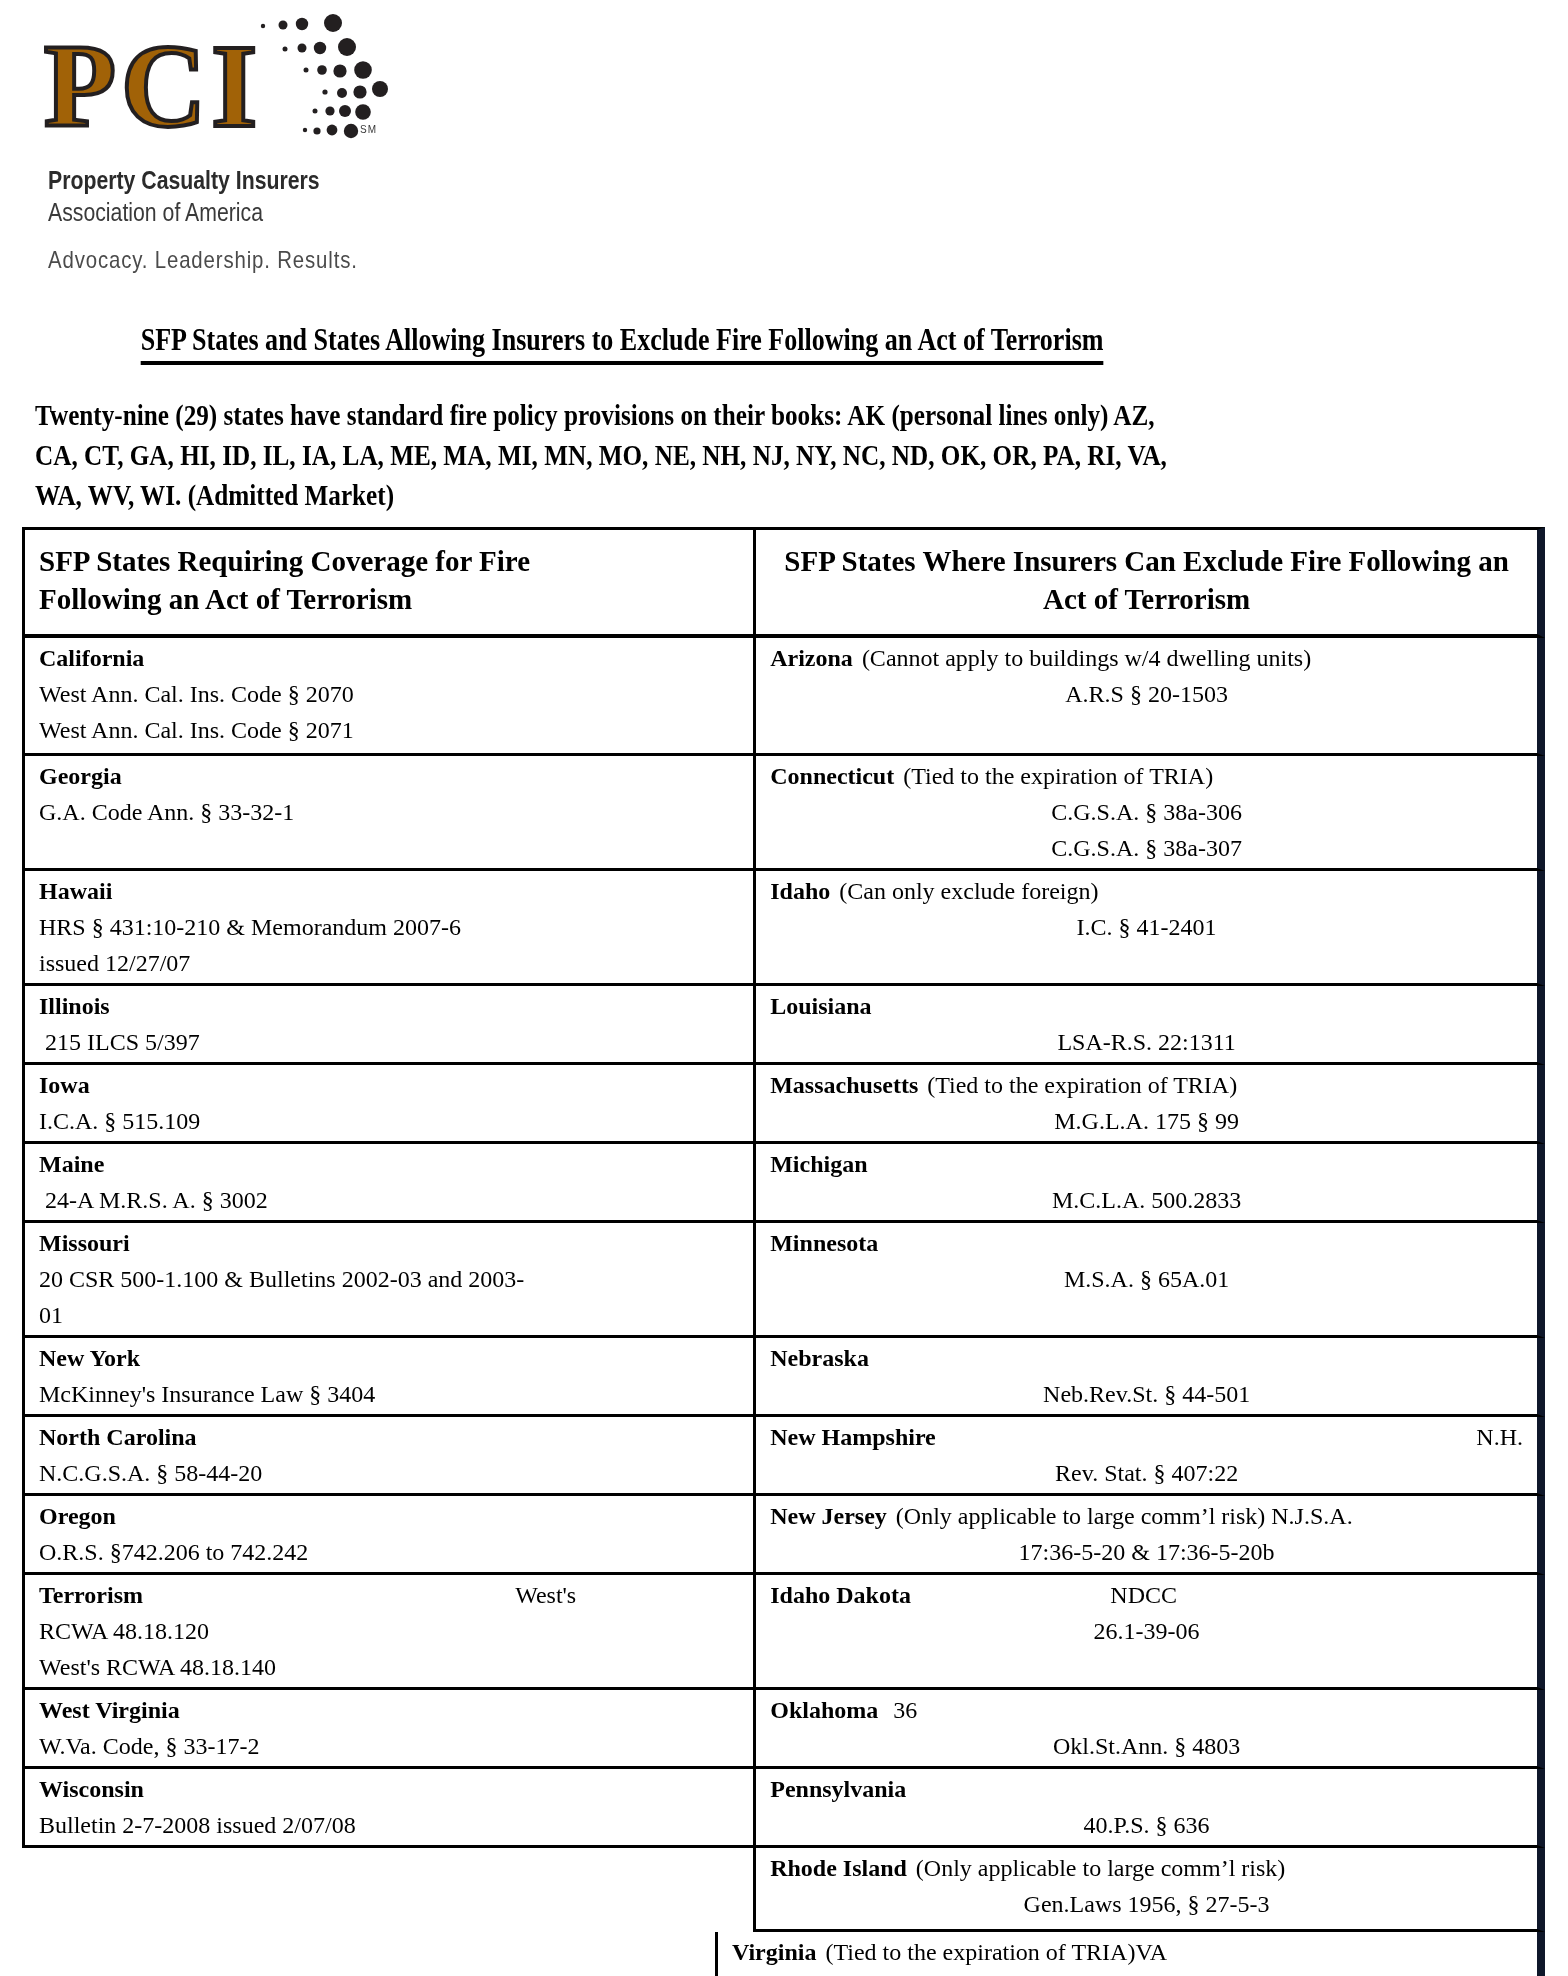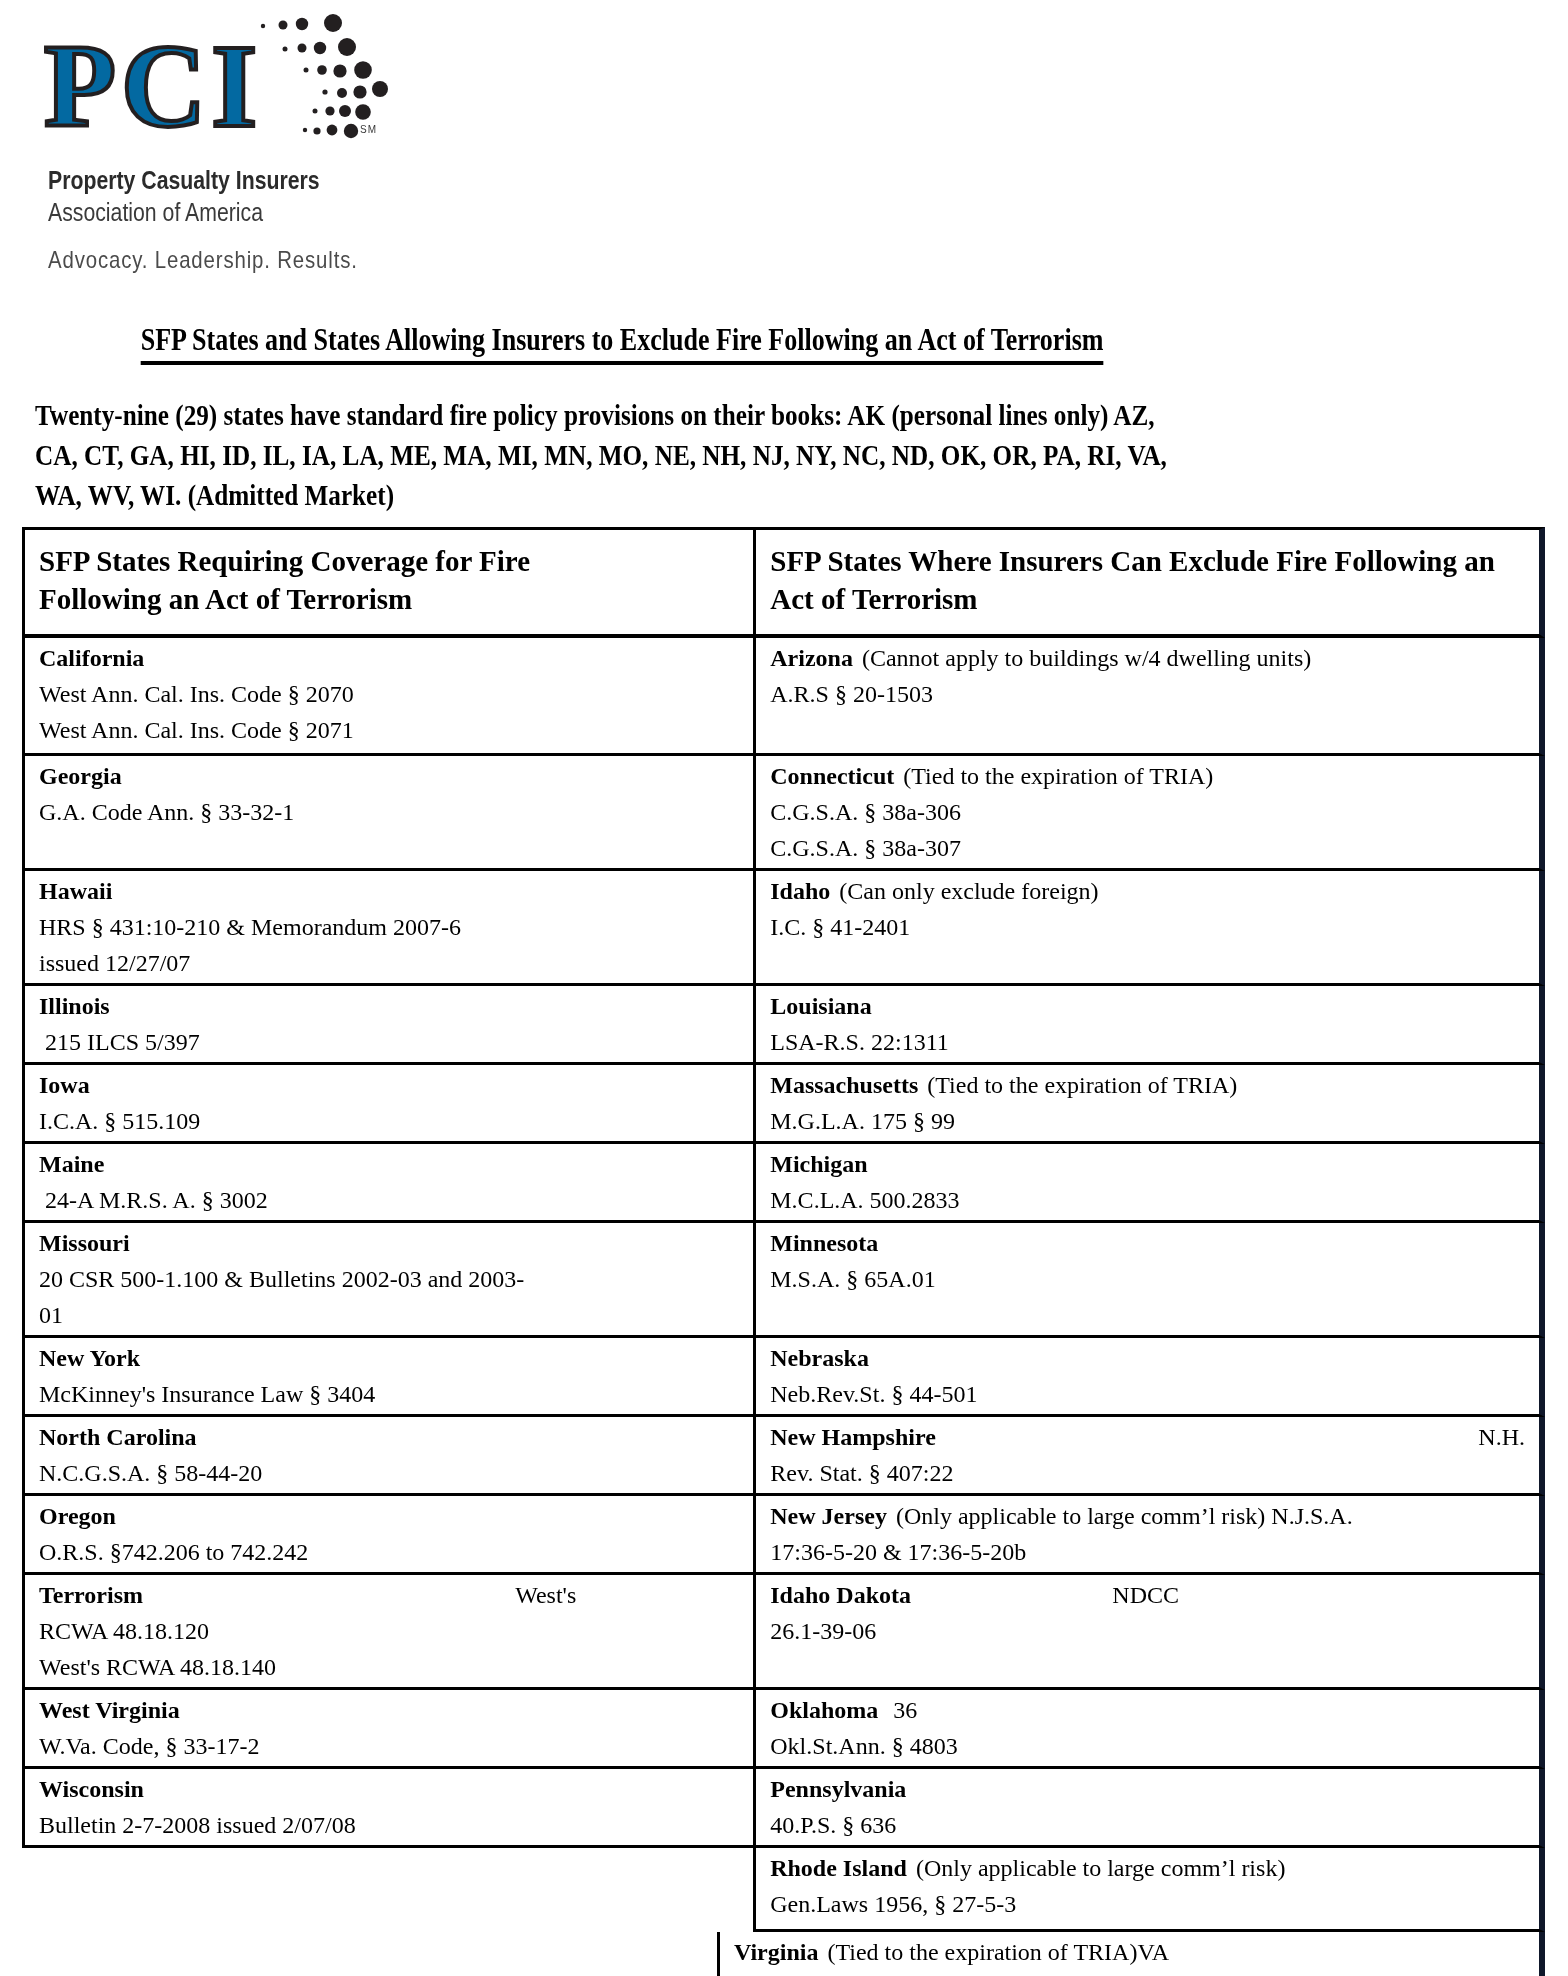--- a/index.html
+++ b/index.html
@@ -4,21 +4,21 @@
 <style>
   html,body{margin:0;padding:0;}
   body{
     width:1568px;height:1976px;background:#ffffff;color:#000;
     font-family:"Liberation Serif", serif;position:relative;overflow:hidden;
   }
   
   .logo-block{position:relative;height:288px;}
   .pci-word{
     position:absolute;left:44px;top:28px;font-size:118px;line-height:1;
-    font-weight:bold;color:#0369a1;letter-spacing:5px;
+    font-weight:bold;color:#a16207;letter-spacing:5px;
     -webkit-text-stroke:4px #231f20;
   }
   .dots{position:absolute;left:253px;top:14px;}
   .sm-mark{position:absolute;left:360px;top:124px;font-family:"Liberation Sans",sans-serif;
     font-size:10px;color:#3a3a3a;letter-spacing:1px;}
   .brand1{position:absolute;left:48px;top:166px;font-family:"Liberation Sans",sans-serif;
     font-size:25px;font-weight:bold;color:#2b2b2b;transform:scaleX(0.85);transform-origin:0 0;white-space:nowrap;}
   .brand2{position:absolute;left:48px;top:198px;font-family:"Liberation Sans",sans-serif;
     font-size:25px;color:#3a3a3a;transform:scaleX(0.85);transform-origin:0 0;white-space:nowrap;}
   .tagline{position:absolute;left:48px;top:246px;font-family:"Liberation Sans",sans-serif;
@@ -30,21 +30,21 @@
     transform:scaleX(0.84);transform-origin:50% 50%;
     border-bottom:4px solid #000;padding-bottom:3px;white-space:nowrap;
   }
   .intro{margin:30px 0 0 35px;transform:scaleX(0.84);transform-origin:0 0;}
   .intro .iline{font-size:30px;font-weight:bold;line-height:40px;white-space:nowrap;}
   
   .states-table{margin:12px 0 0 22px;width:1523px;}
   .row{display:flex;}
   .cell{box-sizing:border-box;font-size:24px;line-height:36px;padding:2px 14px;}
   .cell-l{width:777px;border-left:3px solid #000;border-bottom:3px solid #000;}
-  .cell-r{width:841px;border-left:3px solid #000;border-right:6px solid #0f172a;border-bottom:3px solid #000;}
+  .cell-r{width:841px;border-left:3px solid #000;border-right:8px solid #0f172a;border-bottom:3px solid #000;text-align:center;}
   .thead .cell{border-top:3px solid #000;border-bottom:4px solid #000;
     padding:12px 14px 16px 14px;font-size:29px;font-weight:bold;line-height:38px;}
   .cell.void{border:none;background:#fff;}
   .line1{display:flex;}
   .state-name{font-weight:bold;white-space:pre;}
   .note{margin-left:9px;white-space:pre;}
   .note:empty,.corner:empty{display:none;}
   .corner{margin-left:auto;}
   .statute{white-space:pre-wrap;}
   

